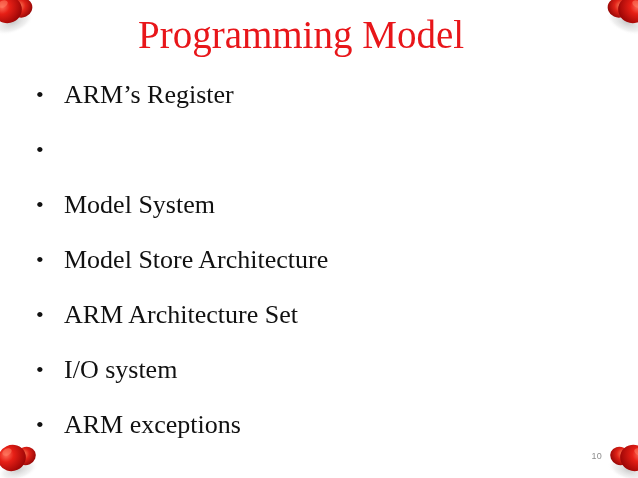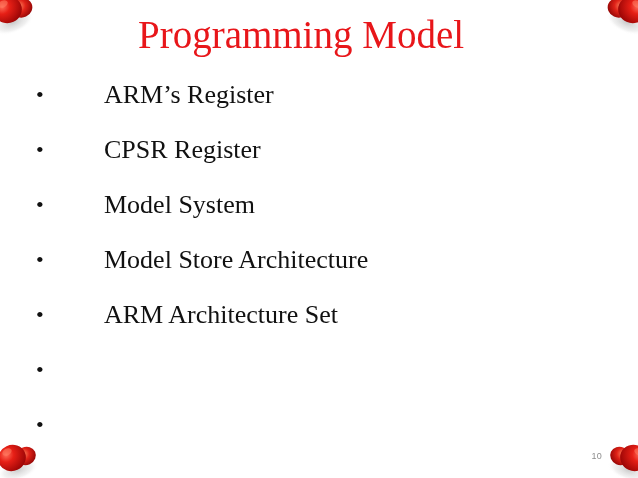--- a/index.html
+++ b/index.html
@@ -63,21 +63,20 @@
     top: 0px;
     width: 12px;
     font-size: 22px;
     line-height: 34px;
     color: #111111;
     text-align: left;
   }
 
   .bullet-label {
     display: inline-block;
-    margin-left: 40px;
   }
 
   
   #page-number {
     position: absolute;
     right: 36px;
     bottom: 16px;
     font-family: "Liberation Sans", "DejaVu Sans", sans-serif;
     font-size: 9px;
     line-height: 11px;
@@ -111,39 +110,40 @@
 
   <div id="slide-title">Programming Model</div>
 
   <ul id="bullet-list">
     <li class="bullet-item">
       <span class="bullet-marker">•</span>
       <span class="bullet-label">ARM’s Register</span>
     </li>
     <li class="bullet-item">
       <span class="bullet-marker">•</span>
-      <span class="bullet-label">CPSR Register</span>
     </li>
     <li class="bullet-item">
       <span class="bullet-marker">•</span>
       <span class="bullet-label">Model System</span>
     </li>
     <li class="bullet-item">
       <span class="bullet-marker">•</span>
       <span class="bullet-label">Model Store Architecture</span>
     </li>
     <li class="bullet-item">
       <span class="bullet-marker">•</span>
       <span class="bullet-label">ARM Architecture Set</span>
     </li>
     <li class="bullet-item">
       <span class="bullet-marker">•</span>
-    </li>
-    <li class="bullet-item">
-      <span class="bullet-marker">•</span>
+      <span class="bullet-label">I/O system</span>
+    </li>
+    <li class="bullet-item">
+      <span class="bullet-marker">•</span>
+      <span class="bullet-label">ARM exceptions</span>
     </li>
   </ul>
 
   <div id="page-number">10</div>
 
   <div class="pin-deco" id="deco-top-left">
     <svg viewBox="0 0 62 58">
       <defs>
         <radialGradient id="pinHeadA" cx="36%" cy="30%" r="72%">
           <stop offset="0%" stop-color="#ff6b57"></stop>

